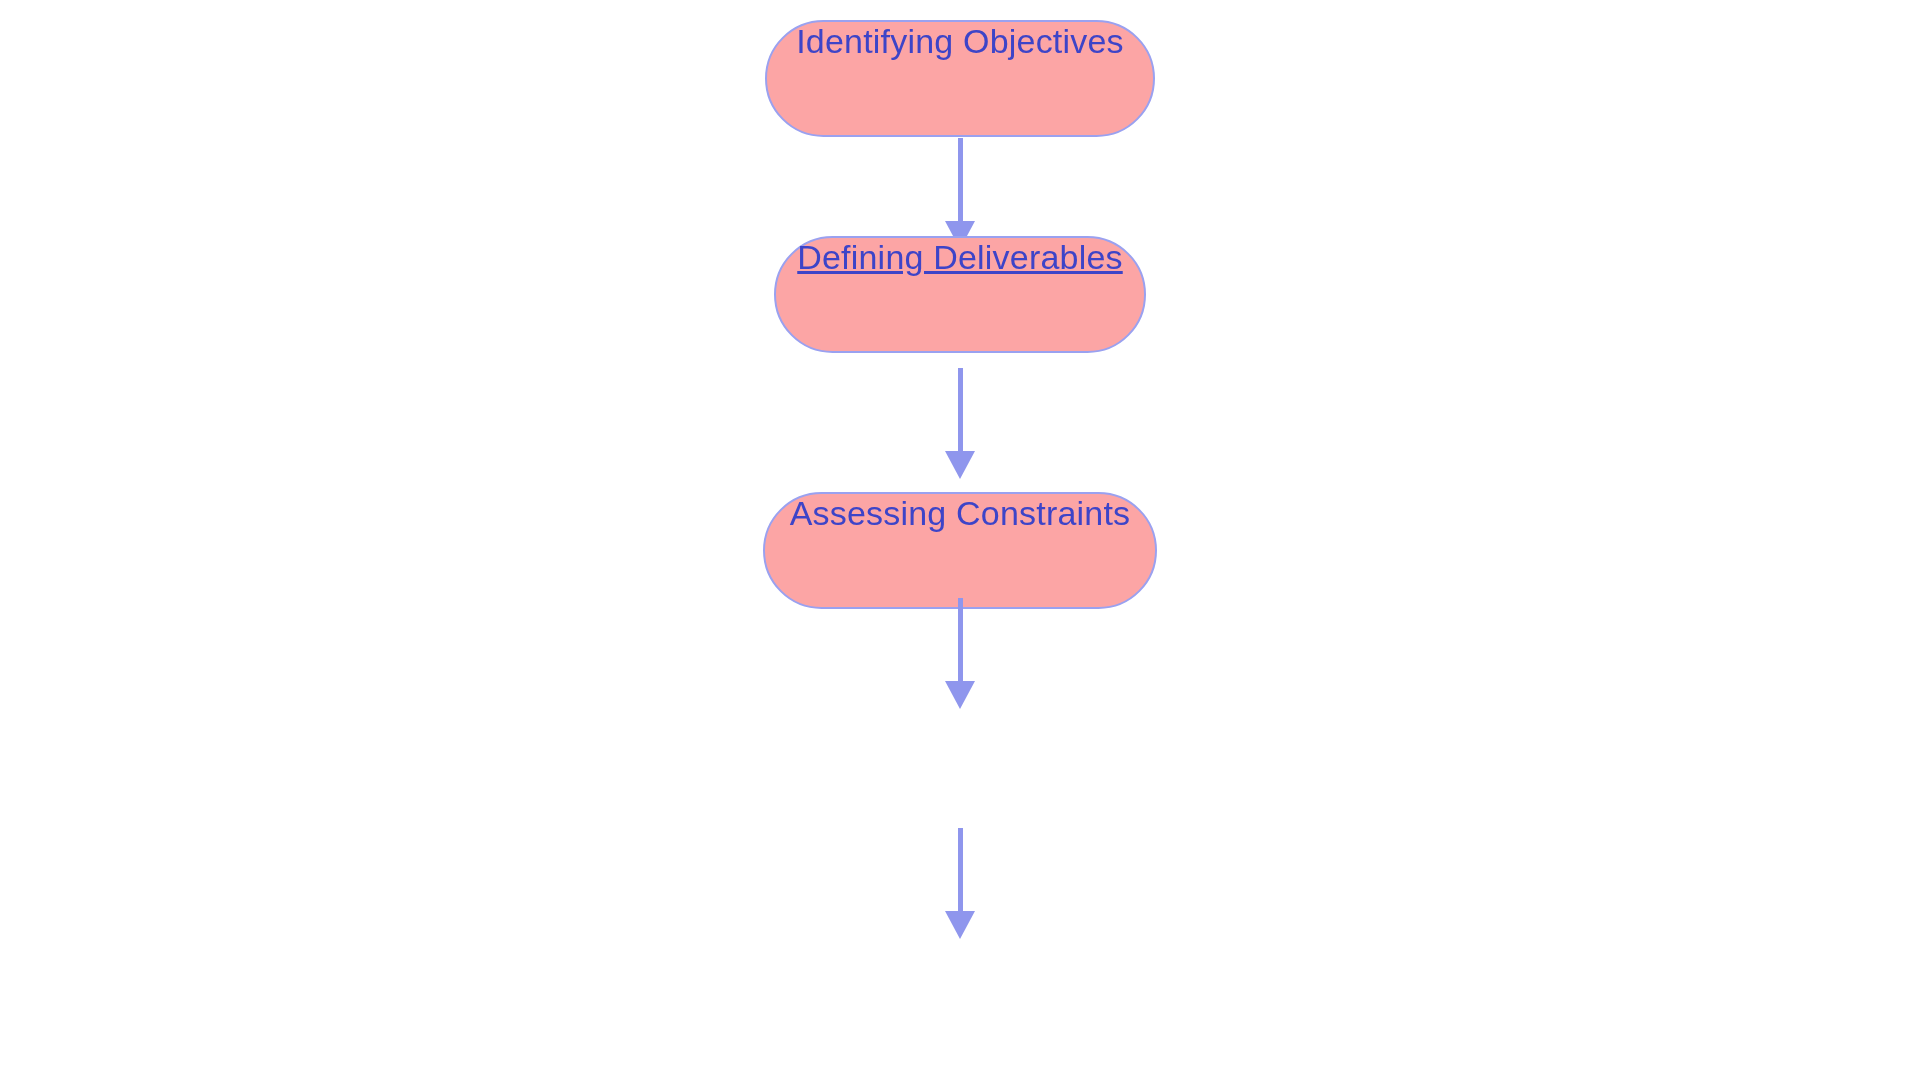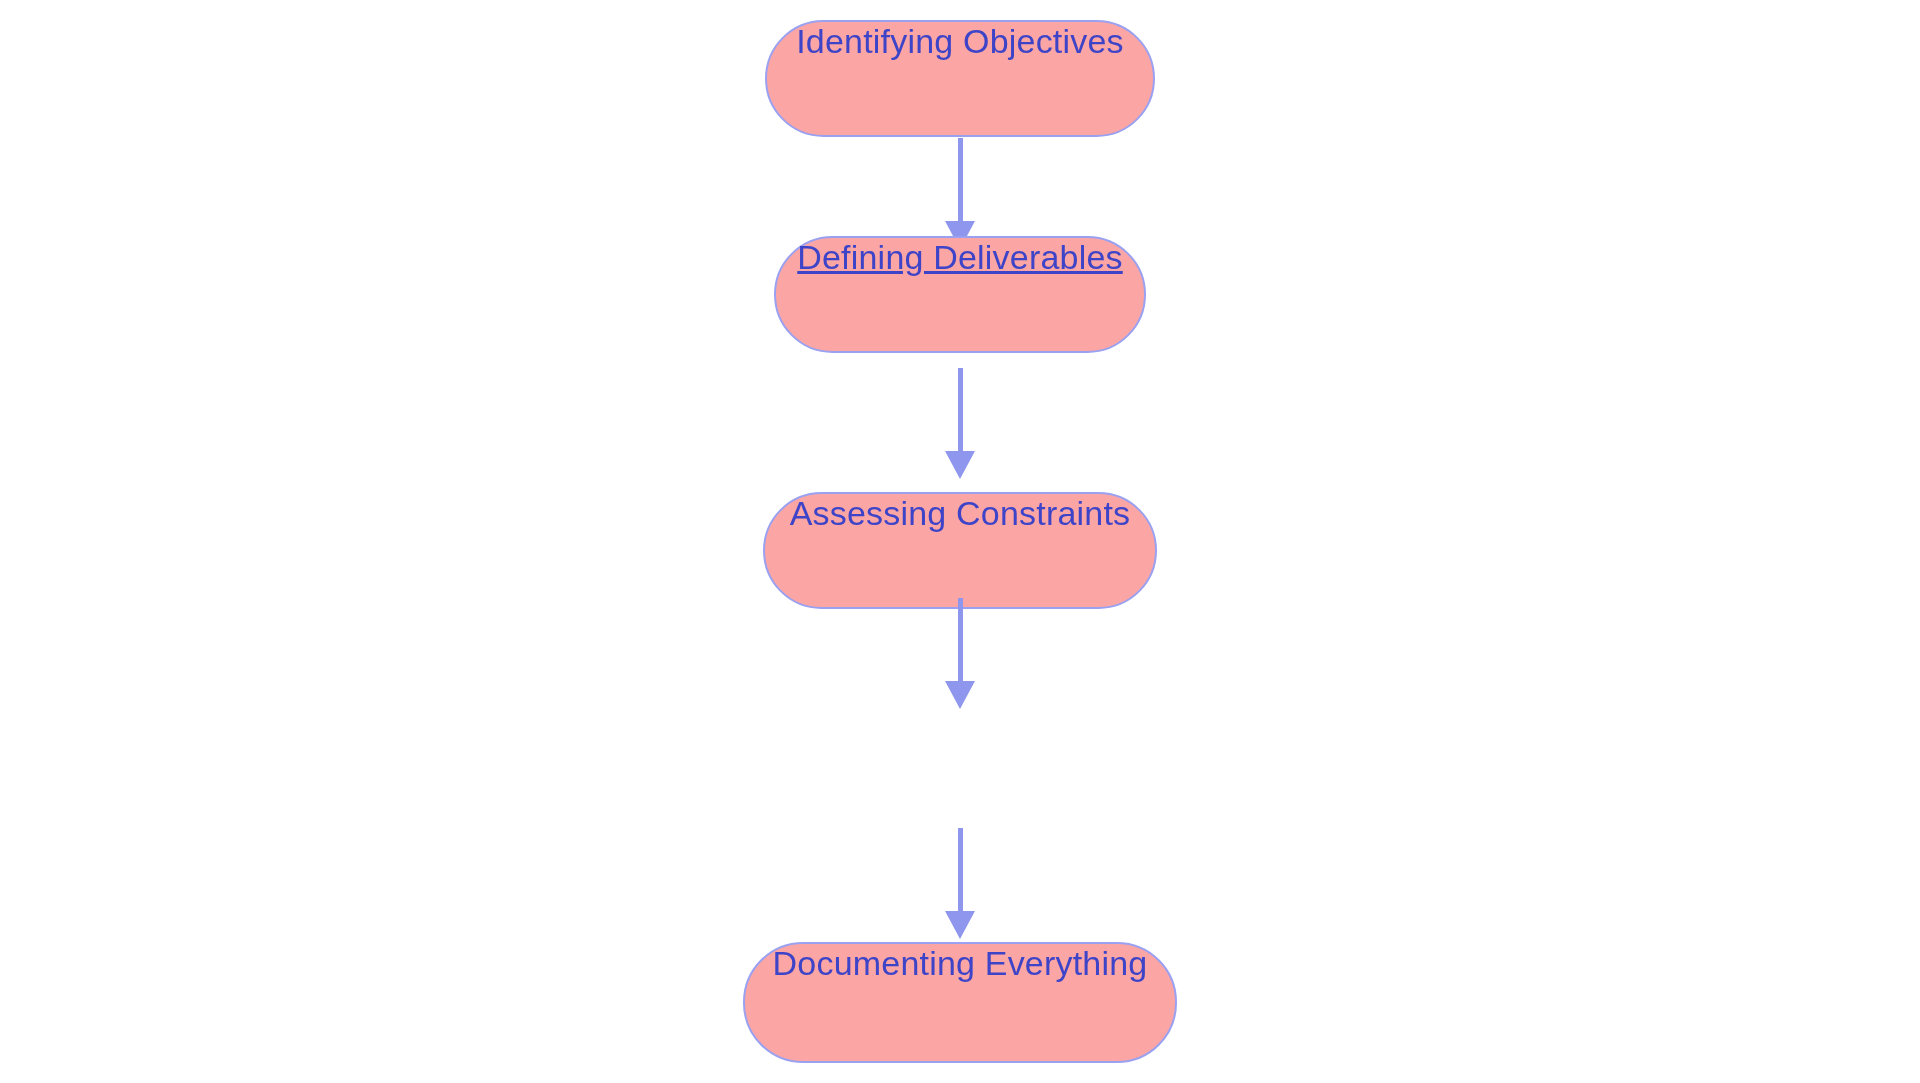--- a/index.html
+++ b/index.html
@@ -98,17 +98,14 @@
     <div class="arrow-line"></div>
     <div class="arrow-head"></div>
   </div>
 
 
   <div class="flow-arrow arrow-4">
     <div class="arrow-line"></div>
     <div class="arrow-head"></div>
   </div>
 
-  <div class="flow-node node-5">
-    <span>Documenting Everything</span>
-  </div>
 
 </div>
 
 </body></html>

